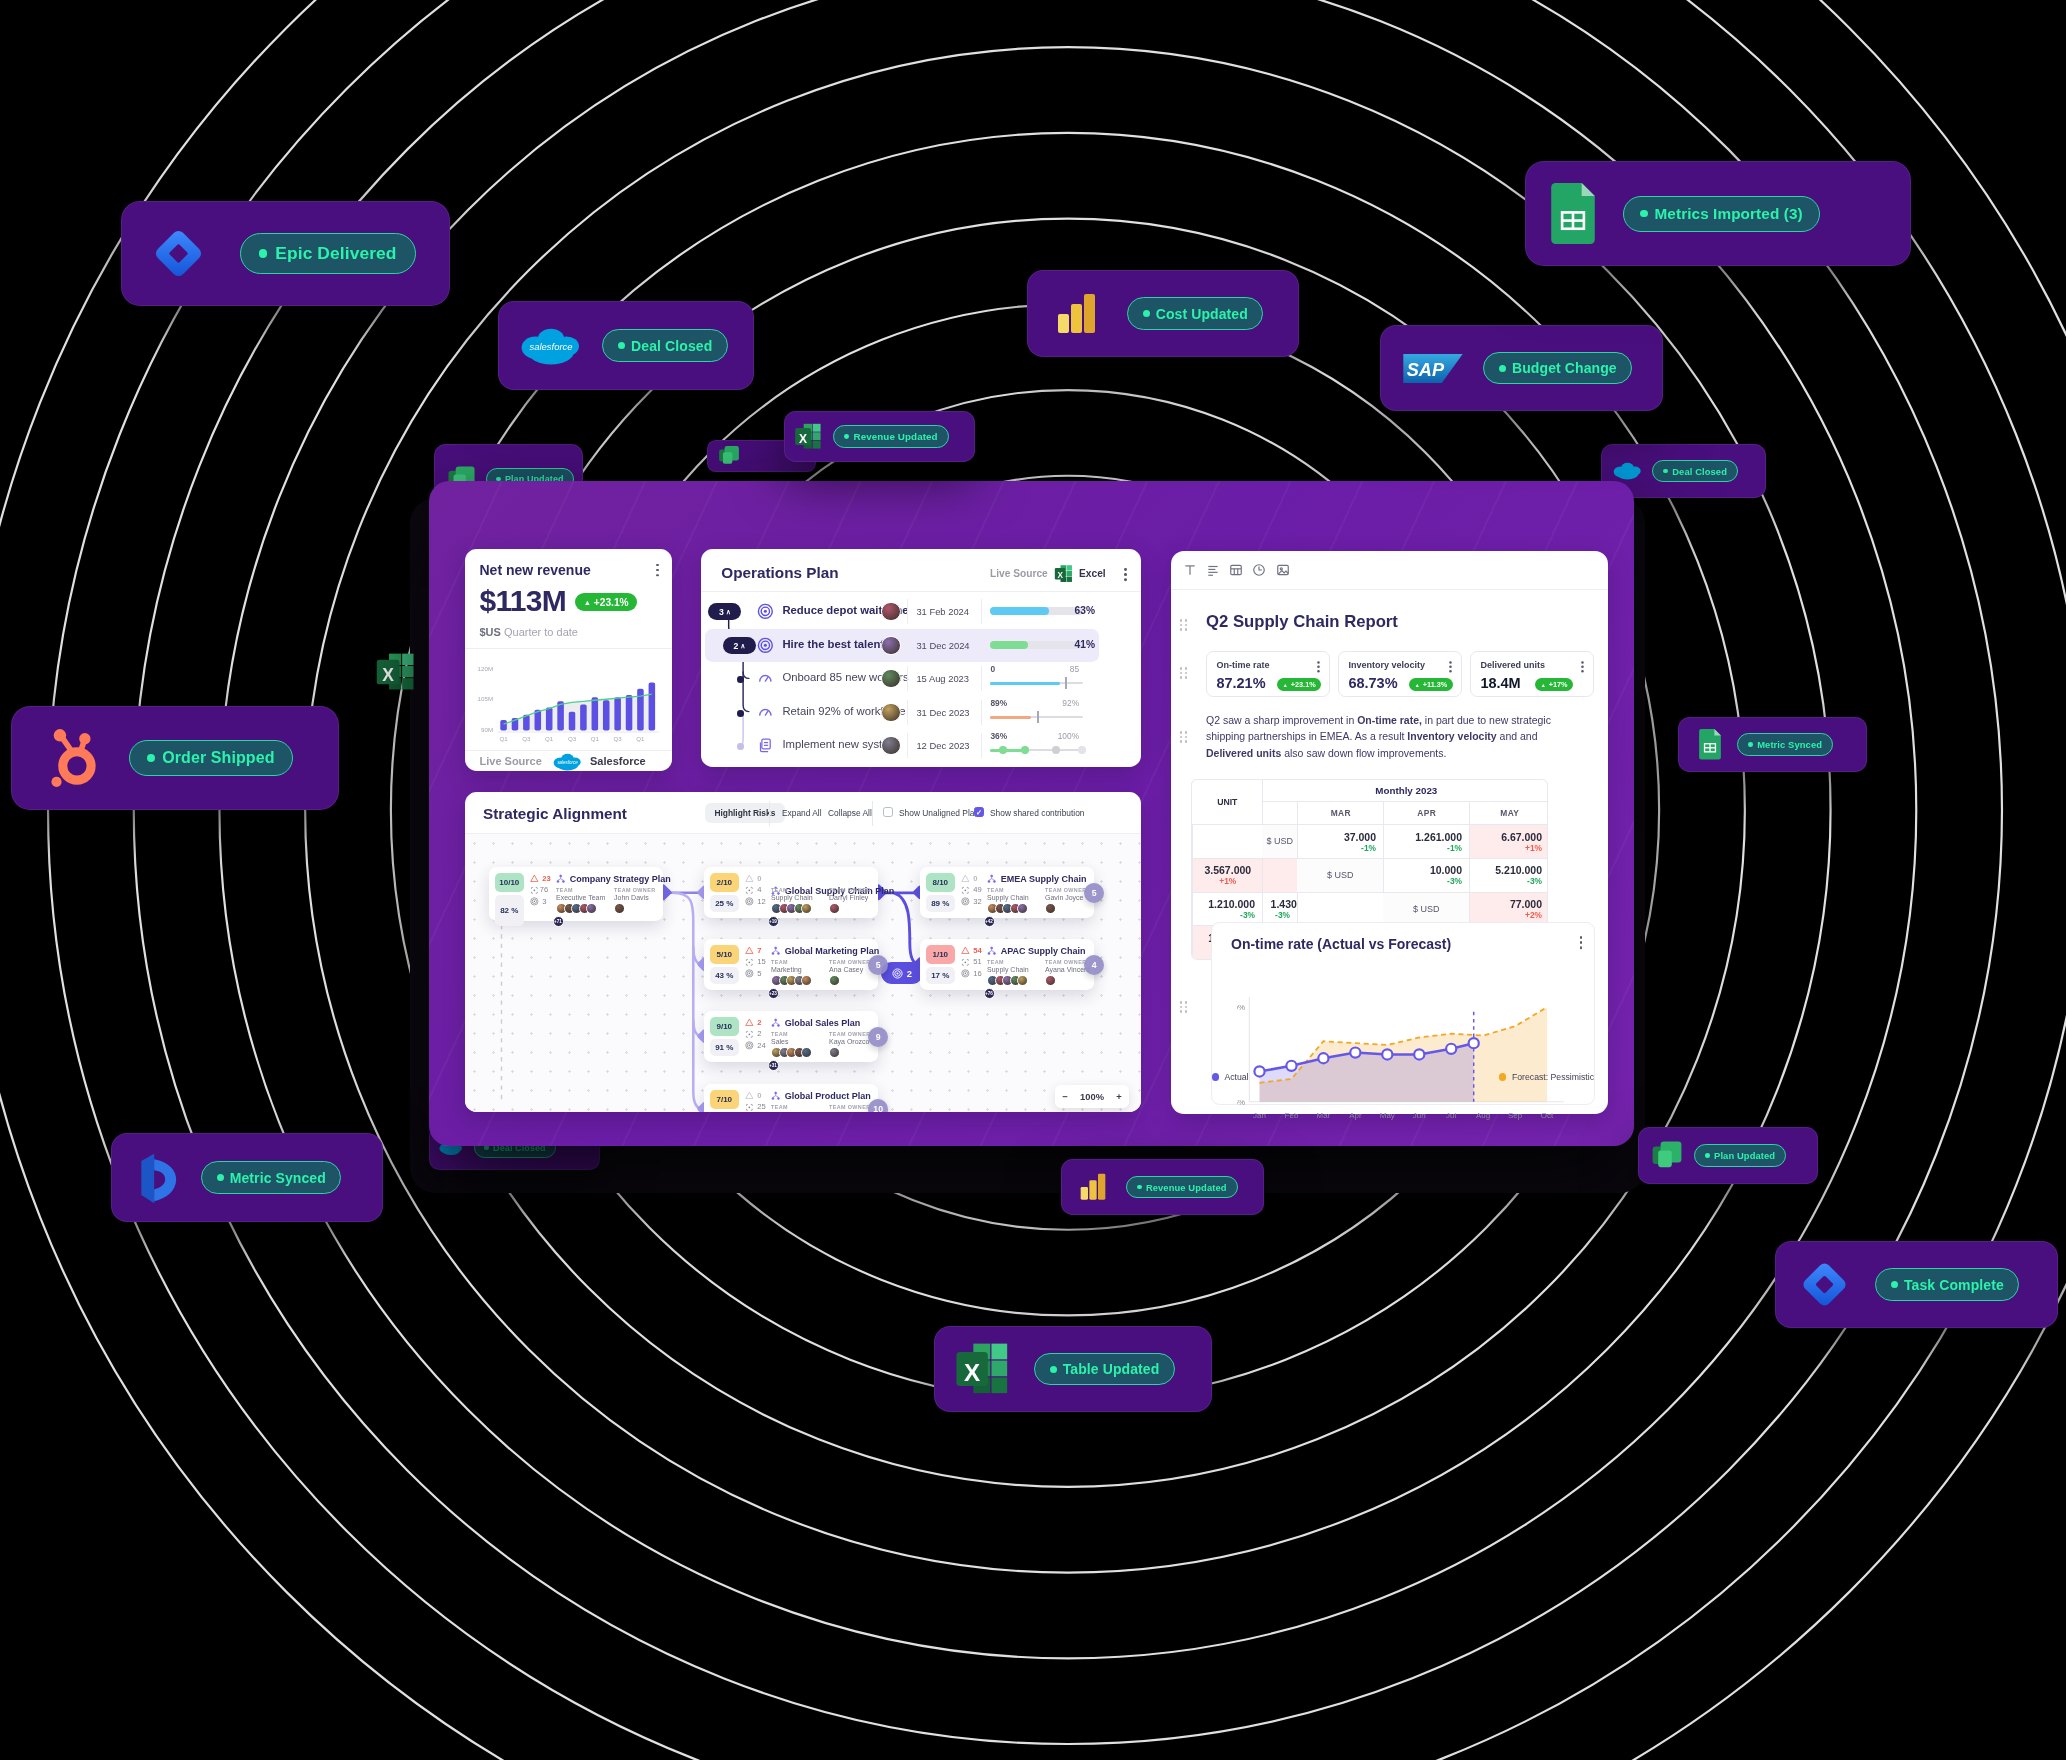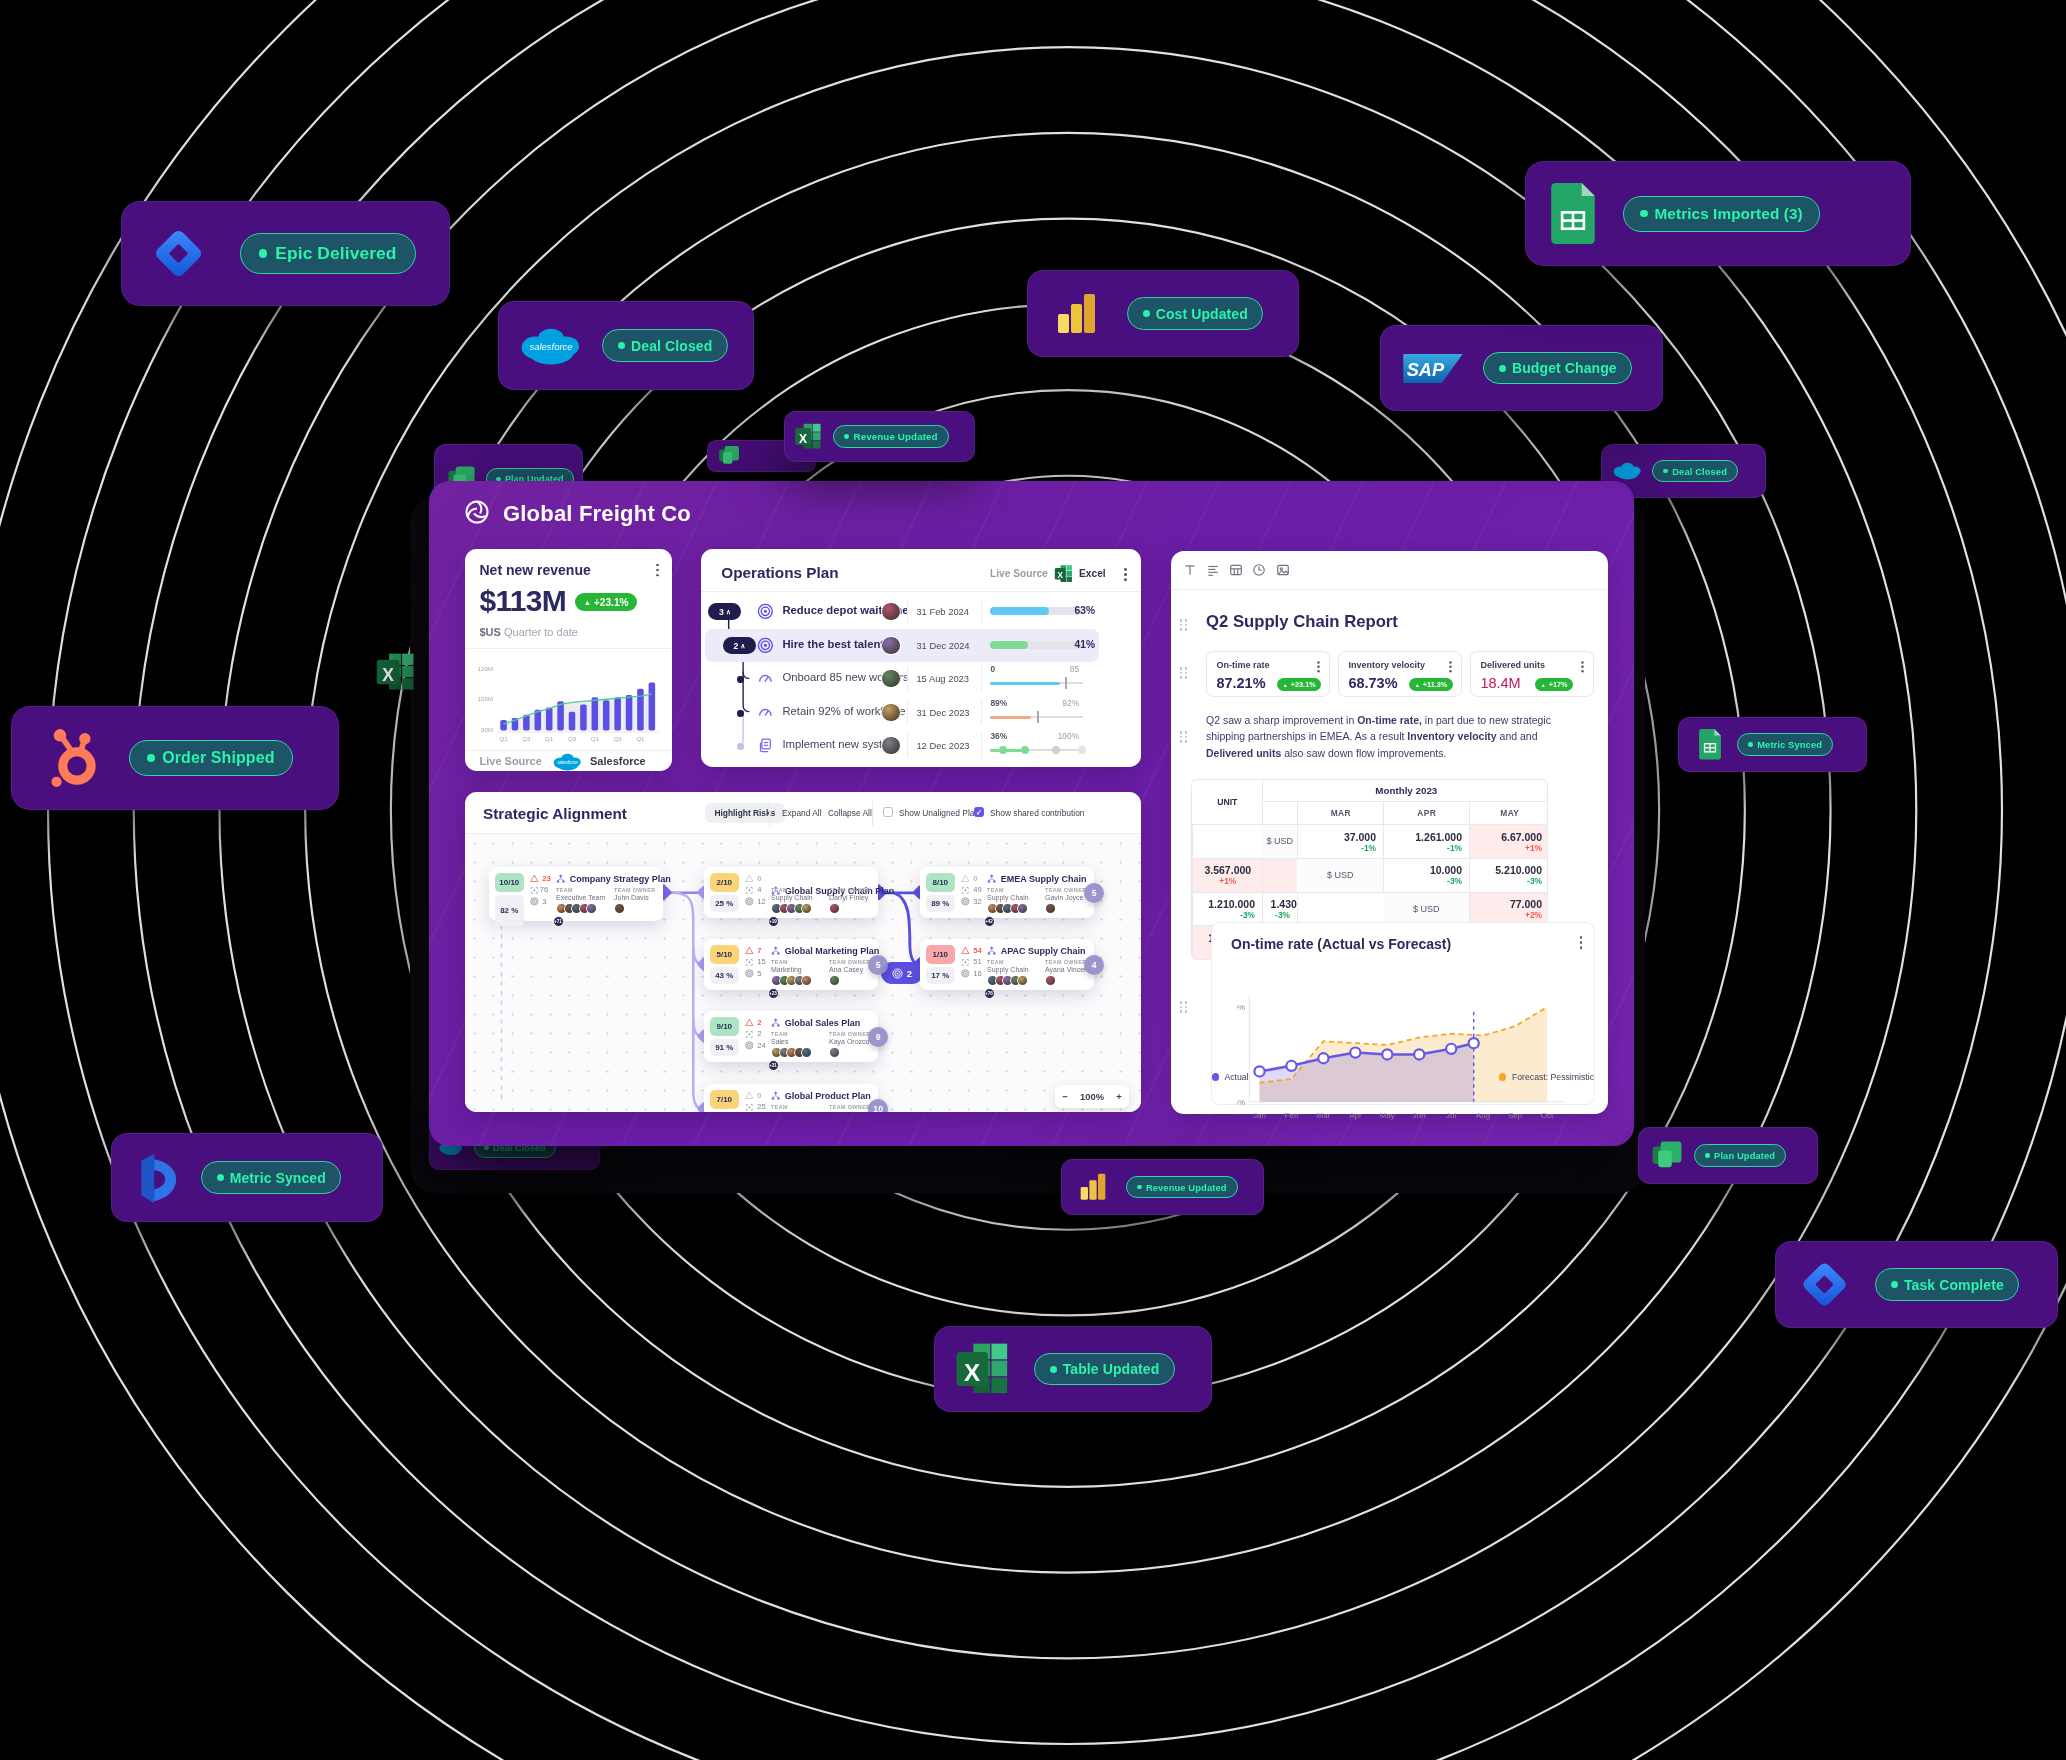--- a/index.html
+++ b/index.html
@@ -343,33 +343,20 @@
     <rect x="16" y="17" width="14" height="13" fill="#1d8a4e"></rect>
           <rect x="31" y="17" width="13" height="13" fill="#2fa86b"></rect>
     <rect x="31" y="31" width="13" height="13" fill="#177440"></rect>
           <rect x="16" y="31" width="14" height="13" fill="#135f36"></rect>
     <rect x="2" y="10" width="26" height="28" rx="3" fill="#17693c"></rect>
     <text x="15" y="34" text-anchor="middle" font-size="20" font-weight="bold" fill="#fff" font-family="Liberation Sans">X</text>
         </svg>
       </div>
     </div>
   <div id="dash">
-    <div class="dhead">
-      <span class="abs" id="applogo" style="left:34px;top:17.4px">
-          <svg width="28" height="28" viewBox="0 0 36 36">
-    <g stroke="#fff" stroke-width="2.6" fill="none">
-              <circle cx="18" cy="18" r="13.5"></circle>
-    <path d="M18 4.5 C24 9 25 14 22 20"></path>
-              <path d="M30 23 C24 26 19 25 14 20"></path>
-              <path d="M6 25 C7 18 11 14 18 13.5"></path>
-            </g>
-          </svg>
-        </span>
-      <span class="dtitle">Global Freight Co</span>
-    </div>
     <div class="card" id="card-revenue" style="left:36px;top:68px;width:207px;height:222px">
         <div style="position:absolute;left:14.5px;top:13px;font-size:14px;font-weight:bold;color:#2e2960">Net new revenue</div>
         <div class="kebab" style="position:absolute;right:13px;top:14.5px"></div>
         <div style="position:absolute;left:14.5px;top:35px;font-size:30px;font-weight:bold;color:#2e2960;letter-spacing:-0.7px">$113M</div>
         <div class="greenpill" style="position:absolute;left:110px;top:44px;font-size:10.2px;padding:3.6px 8.7px">
           <span style="font-size:7.3px">▲</span>
           <span>+23.1%</span>
         </div>
         <div style="position:absolute;left:14.5px;top:77px;font-size:11px"><b style="color:#6f6f80">$US</b> <span style="color:#a3a3b2">Quarter to date</span></div>
         <div class="divh" style="top:99px"></div>
@@ -1013,21 +1000,21 @@
           <div class="kebab" style="position:absolute;right:8.7px;top:9.4px;transform:scale(.85)"></div>
           <div style="position:absolute;left:9.4px;top:22.5px;font-size:14.5px;font-weight:bold;color:#2e2960">68.73%</div>
           <div class="greenpill" style="position:absolute;left:70px;top:26px;font-size:7.3px;padding:2.2px 5.8px">
             <span style="font-size:5.1px">▲</span>
             <span>+11.3%</span>
           </div>
         </div>
         <div class="chip" style="left:299px;top:100px">
           <div style="position:absolute;left:9.4px;top:8px;font-size:9px;font-weight:bold;color:#3c3c55">Delivered units</div>
           <div class="kebab" style="position:absolute;right:8.7px;top:9.4px;transform:scale(.85)"></div>
-          <div style="position:absolute;left:9.4px;top:22.5px;font-size:14.5px;font-weight:normal;color:#be185d">18.4M</div>
+          <div style="position:absolute;left:9.4px;top:22.5px;font-size:14.5px;font-weight:bold;color:#0f172a">18.4M</div>
           <div class="greenpill" style="position:absolute;left:64px;top:26px;font-size:7.3px;padding:2.2px 5.8px">
             <span style="font-size:5.1px">▲</span>
             <span>+17%</span>
           </div>
         </div>
         <div class="drag" style="position:absolute;left:8.7px;top:180px">
           <i></i>
           <i></i>
           <i></i>
           <i></i>

